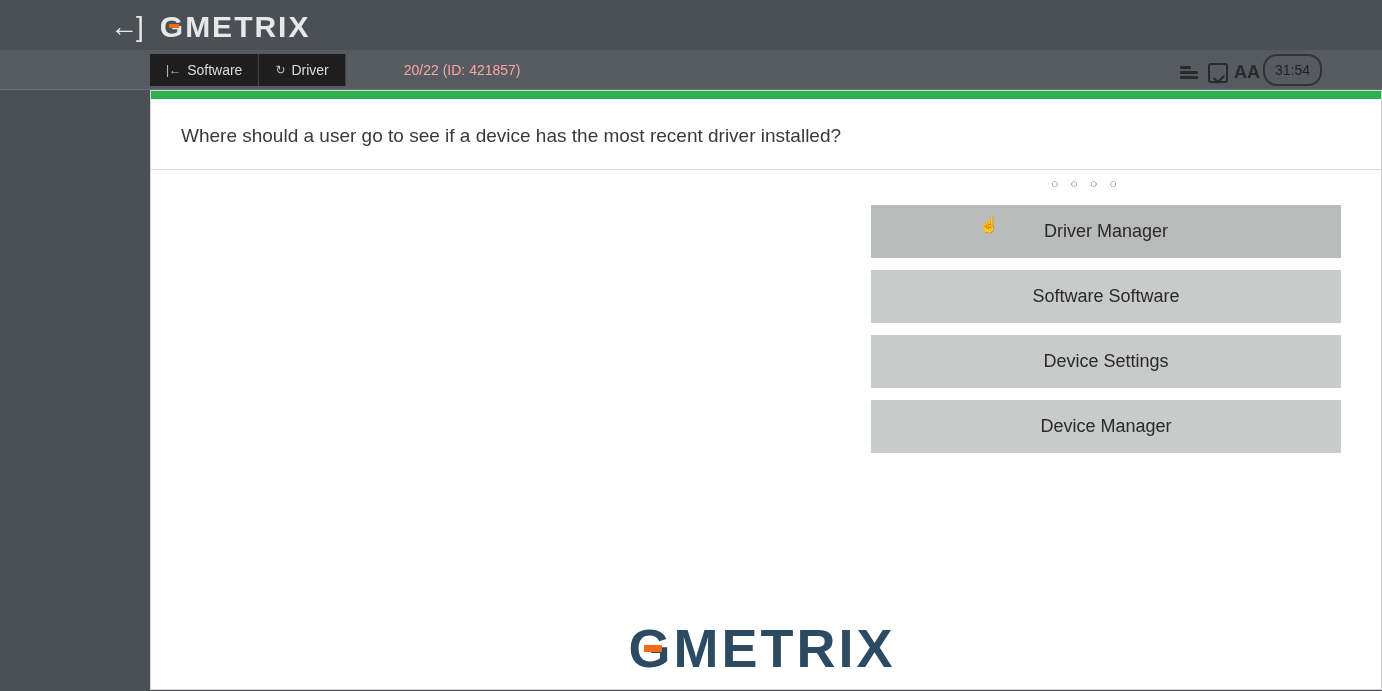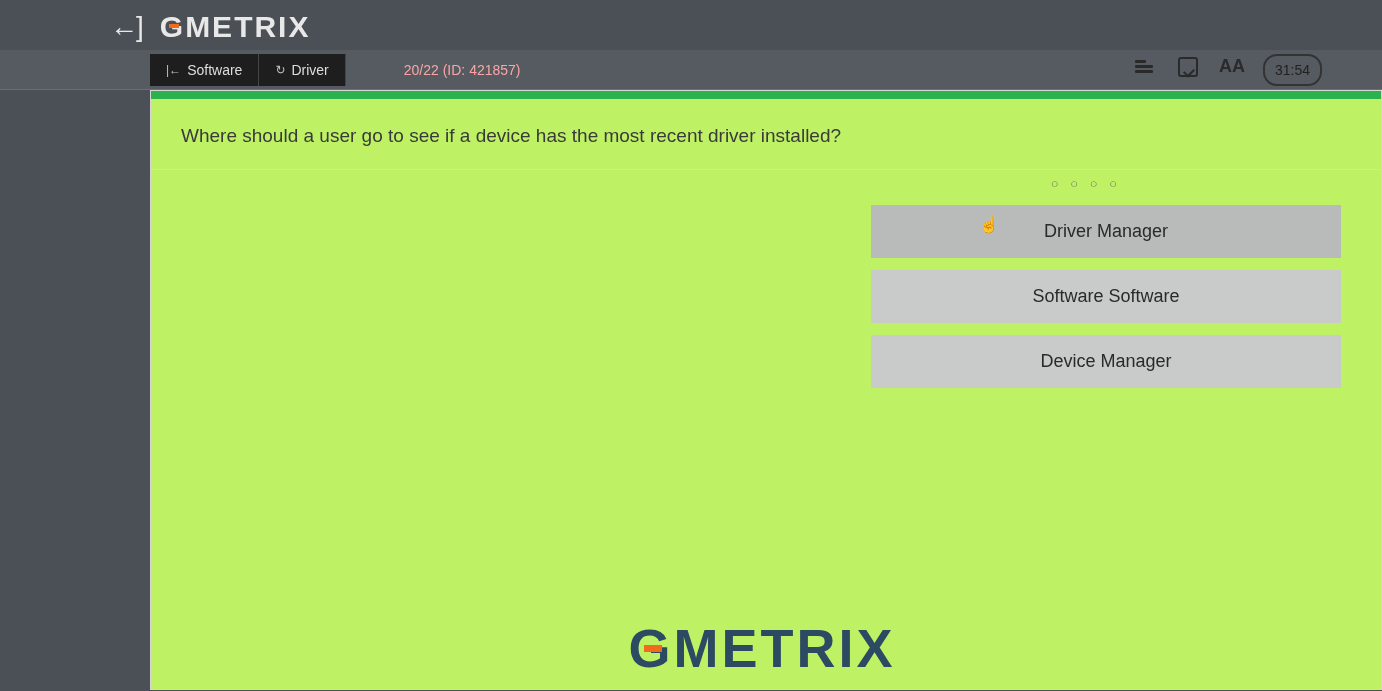--- a/index.html
+++ b/index.html
@@ -67,43 +67,43 @@
   .tb-btn .ic { font-size: 12px; opacity: .85; }
   .prog {
     padding: 8px 14px;
     color: #fca5a5;
     font-size: 14px;
     margin-left: 44px;
   }
   .toolbar-spacer { flex: 1; }
   .tb-icons {
     display: flex;
-    align-items: flex-start;
-    gap: 18px;
+    align-items: flex-end;
+    gap: 3px;
     padding-right: 60px;
     color: #333;
   }
   .tb-ic {
     width: 26px; height: 26px;
     display: flex; align-items: center; justify-content: center;
     font-size: 18px;
     color: #2a2a2a;
   }
   .timer {
     border: 2px solid #333;
     border-radius: 14px;
     padding: 6px 10px;
     font-size: 14px;
     color: #222;
     background: transparent;
   }
 
   .page {
     margin: 0 0 0 150px;
-    background: #bef264;
+    background: #ffffff;
     min-height: 600px;
     position: relative;
     border: 1px solid #d6d6d4;
   }
   .green-bar {
     height: 8px;
     background: #2bb24c;
     width: 100%;
   }
   .question {
@@ -234,20 +234,23 @@
 
   <div class="answers">
     <div class="answer hover">
       <span class="cursor">☝</span>
       <span>Driver Manager</span>
     </div>
     <div class="answer">
       <span>Software Software</span>
     </div>
     <div class="answer">
+      <span>Device Settings</span>
+    </div>
+    <div class="answer">
       <span>Device Manager</span>
     </div>
   </div>
 
   <div class="footer-logo">
     <span class="g2">G</span>METRIX
   </div>
 </div>
 
 </body></html>

